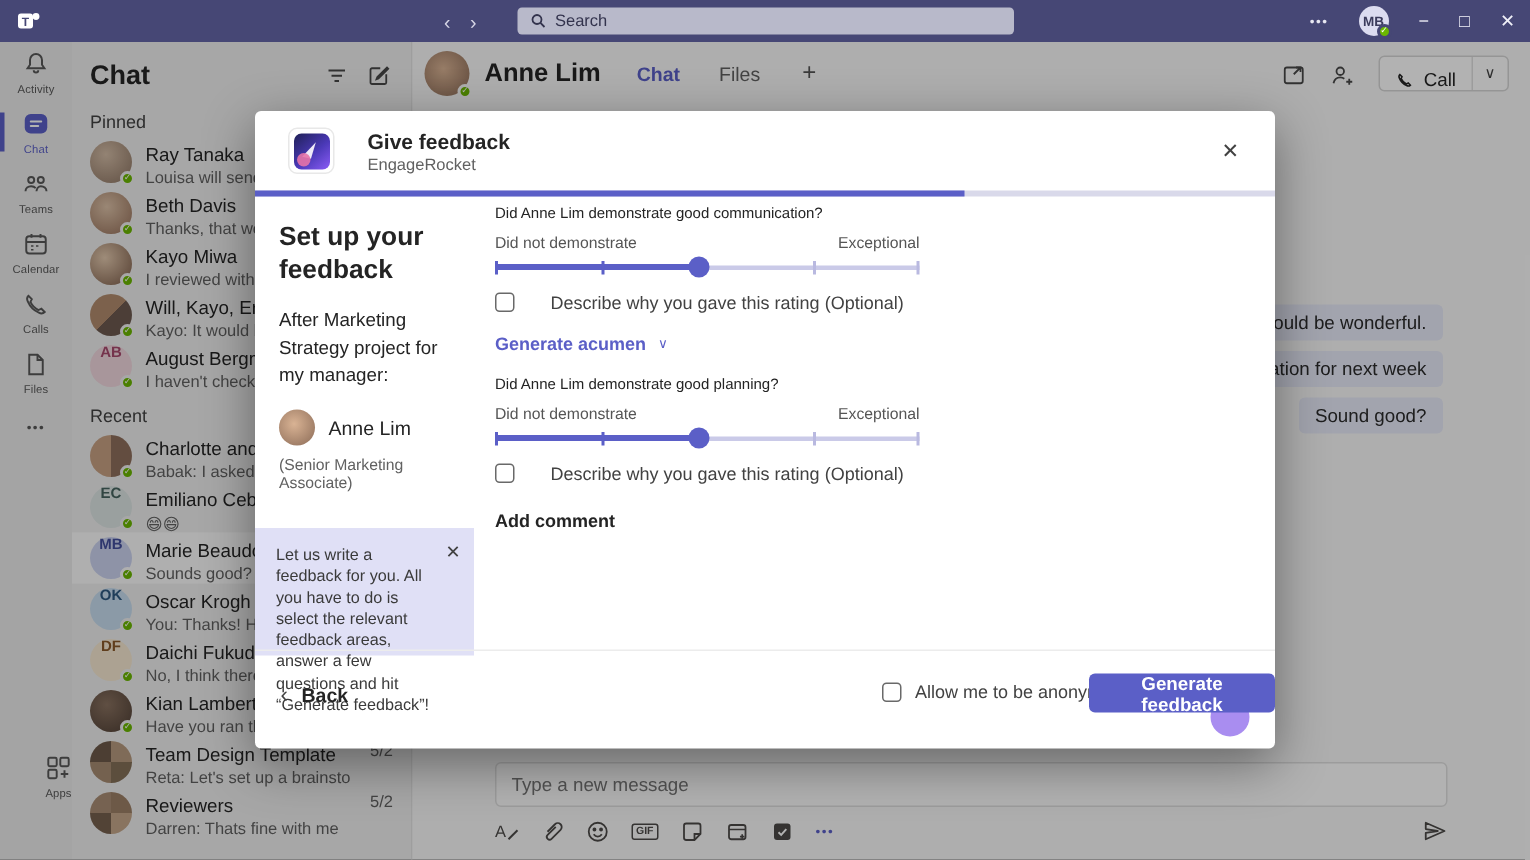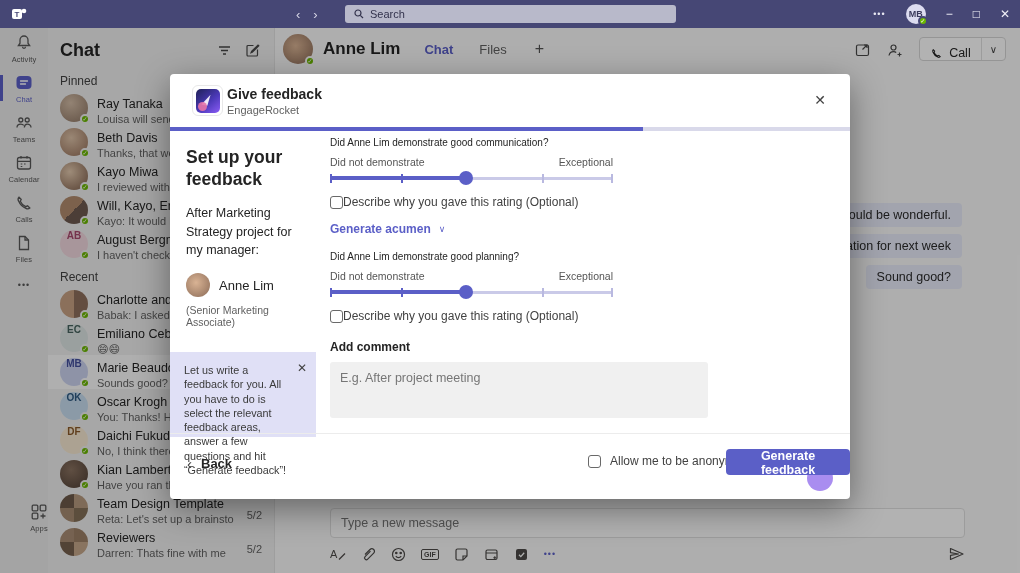--- a/index.html
+++ b/index.html
@@ -33,21 +33,21 @@
   .chatlist{position:absolute;left:48px;top:28px;width:227px;bottom:0;background:#f0f0f0;z-index:1;border-right:1px solid #e2e2e2}
   .cl-header{display:flex;align-items:center;padding:12px 14px 4px 12px}
   .cl-title{font-size:18px;font-weight:bold;color:#252525}
   .cl-hicons{margin-left:auto;display:flex;gap:13px;color:#484848}
   .cl-section{padding:9px 12px 3px 12px;font-size:12px;color:#424242}
   .cl-row{display:flex;align-items:flex-start;height:34px;padding:3px 12px 0 12px;gap:9px}
   .cl-row.selected{background:#fbfbfb}
   .cl-texts{min-width:0;flex:1}
   .cl-name{font-size:12.5px;color:#242424;white-space:nowrap;overflow:hidden}
   .cl-prev{font-size:11px;color:#616161;white-space:nowrap;overflow:hidden;margin-top:1px}
-  .cl-date{font-size:11px;color:#616161;margin-left:4px;margin-top:15px}
+  .cl-date{font-size:11px;color:#616161;margin-left:4px;margin-top:1px}
   .av{position:relative;width:28px;height:28px;border-radius:50%;flex-shrink:0}
   .av.small{width:24px;height:24px}
   .dot{position:absolute;right:-2px;bottom:-2px;width:10px;height:10px;border-radius:50%;background:#6bb700;
        border:2px solid #f0f0f0;color:#fff;font-size:6px;line-height:6px;text-align:center}
   .init{display:flex;align-items:flex-start;justify-content:center;font-size:10px;font-weight:bold}
   .i-ab{background:#f1d7de;color:#a84a6e}.i-ec{background:#dde5e4;color:#47645f}
   .i-mb{background:#ccd3f0;color:#44509e}.i-ok{background:#c7ddf0;color:#2f5a82}
   .i-df{background:#f6e9d2;color:#8a5a2a}
   .g1{background:radial-gradient(circle at 38% 32%,#d3bca6,#8d7563)}
   .g2{background:radial-gradient(circle at 40% 35%,#ddc2a8,#96705a)}
@@ -81,21 +81,21 @@
   .gif-badge{font-size:7px;font-weight:bold;border:1.2px solid #4c4a48;border-radius:2px;padding:1px 2px;line-height:1}
   .c-dots{color:#5b5fc7;font-size:9px;letter-spacing:1px}
   .send{margin-left:auto}
 
   
   .overlay{position:absolute;left:0;top:28px;right:0;bottom:0;background:rgba(0,0,0,.30);z-index:5}
 
   
   .modal{position:absolute;left:170px;top:74px;width:680px;height:425px;background:#fff;border-radius:4px;
          box-shadow:0 10px 34px rgba(0,0,0,.42);z-index:10}
-  .m-header{position:absolute;left:0;top:0;right:0;height:53px;display:flex;align-items:center;padding:0 22px;gap:4px}
+  .m-header{position:absolute;left:0;top:0;right:0;height:53px;display:flex;align-items:center;padding:0 22px;gap:22px}
   .m-appicon{width:31px;height:31px;border-radius:6px;border:1px solid #e8e8e8;background:#fff;
       display:flex;align-items:center;justify-content:center}
   .m-appicon .core{width:24px;height:24px;border-radius:5px;background:linear-gradient(140deg,#23235f 5%,#4b39b8 55%,#8b5cf6 100%);position:relative;overflow:hidden}
   .m-appicon .core::before{content:"";position:absolute;left:4px;top:5px;width:13px;height:13px;background:#efeaf8;
       clip-path:polygon(15% 85%,85% 10%,60% 95%)}
   .m-appicon .core::after{content:"";position:absolute;left:2px;bottom:2px;width:9px;height:9px;border-radius:50%;background:#e773a8;opacity:.9}
   .m-title{font-size:14px;font-weight:bold;color:#242424}
   .m-sub{font-size:11px;color:#616161;margin-top:2px}
   .m-close{position:absolute;right:24px;top:18px;font-size:14px;color:#424242}
   .m-progress{position:absolute;top:53px;left:0;right:0;height:4px;background:#d9d9ea}
@@ -116,21 +116,21 @@
 
   .m-right{position:absolute;left:160px;top:57px;width:378px;padding-top:6px}
   .q-title{font-size:10px;font-weight:normal;color:#242424}
   .q-labels{display:flex;justify-content:space-between;width:283px;margin-top:8px;font-size:10.5px;color:#555}
   .slider{position:relative;width:283px;height:14px;margin-top:3px}
   .slider .track{position:absolute;left:0;right:0;top:6px;height:3px;background:#cacae8}
   .slider .fill{position:absolute;left:0;top:5px;height:4px;background:#5b5fc7}
   .tick{position:absolute;top:3px;width:2px;height:9px}
   .tick.f{background:#5b5fc7}.tick.u{background:#b9b9e0}
   .handle{position:absolute;top:0;width:14px;height:14px;border-radius:50%;background:#5b5fc7;transform:translateX(-50%)}
-  .cb-row{display:flex;align-items:center;gap:0;margin-top:10px;font-size:12px;color:#424242}
+  .cb-row{display:flex;align-items:flex-start;gap:24px;margin-top:10px;font-size:12px;color:#424242}
   .cb{width:13px;height:13px;border:1.5px solid #696969;border-radius:3px;background:#fff;flex-shrink:0}
   .category{margin-top:13px;display:flex;align-items:center;gap:8px;font-size:12px;font-weight:bold;color:#5b5fc7}
   .category .chev{font-size:9px;font-weight:normal}
   .q2{margin-top:15px}
   .comment-label{margin-top:17px;font-size:12px;font-weight:bold;color:#242424}
   .m-textarea{margin-top:8px;width:378px;height:56px;background:#f0f0f0;border:none;border-radius:3px;
       padding:9px 10px;font-size:12.5px;color:#242424;font-family:inherit;resize:none;outline:none}
   .m-textarea::placeholder{color:#767676}
   .m-divider{position:absolute;left:0;right:0;top:359px;height:1px;background:#ececec}
   .anon{position:absolute;left:418px;top:380px;display:flex;align-items:center;gap:9px;font-size:12px;color:#424242}
@@ -520,21 +520,20 @@
         <span class="tick u" style="left:75%"></span>
         <span class="tick u" style="right:0"></span>
         <span class="handle" style="left: 48%;"></span>
       </div>
       <div class="cb-row">
         <span class="cb"></span>
         <span>Describe why you gave this rating (Optional)</span>
       </div>
 
       <div class="comment-label">Add comment</div>
-      <textarea class="m-textarea" placeholder="E.g. After project meeting" style=""></textarea>
     </div>
 
     <div class="m-divider"></div>
     <div class="anon">
       <span class="cb"></span>
       <span>Allow me to be anonymous</span>
     </div>
     <span class="deco-circle"></span>
     <button class="generate">Generate feedback</button>
   </div>

